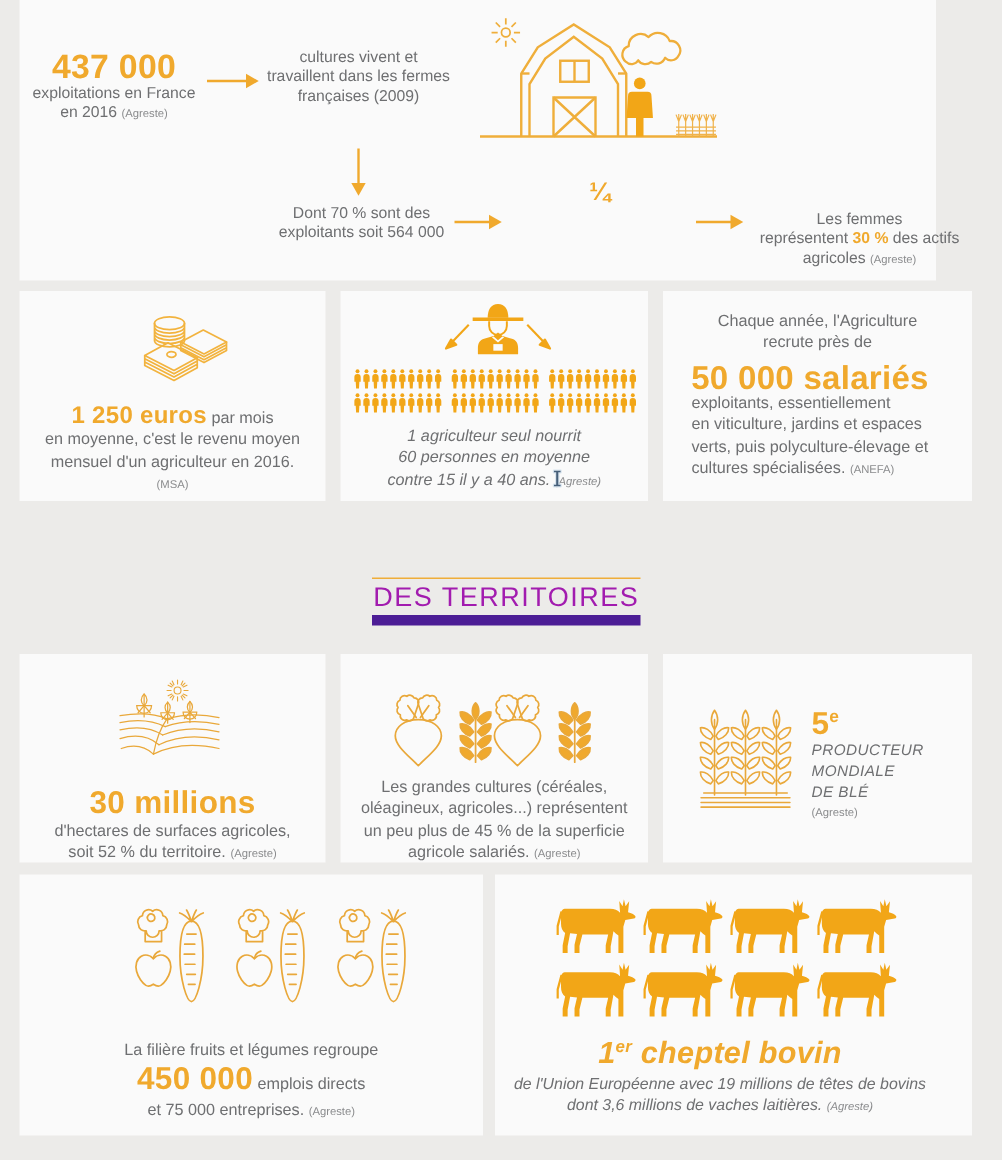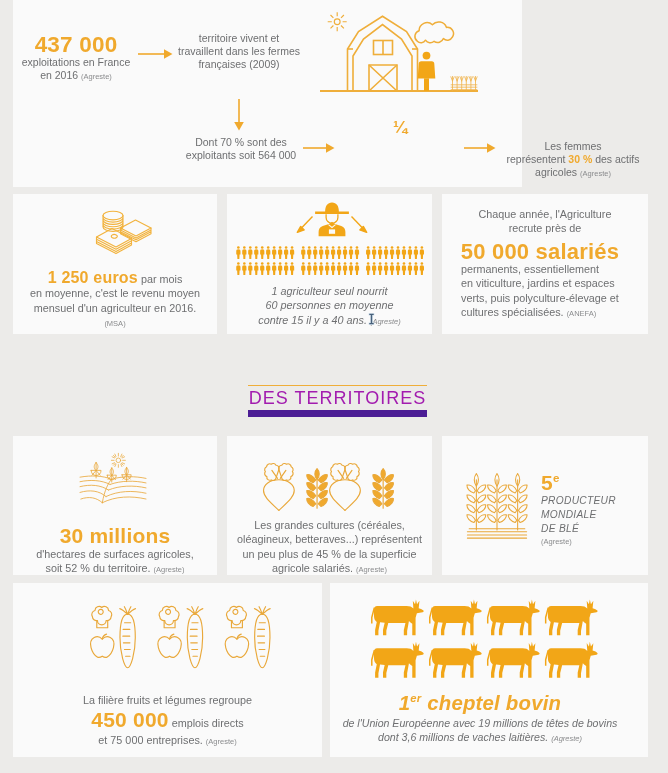--- a/index.html
+++ b/index.html
@@ -4,21 +4,21 @@
 <style>
   html,body{margin:0;padding:0;}
   body{width:668px;height:773px;background:#ECEBE9;
        font-family:"Liberation Sans",sans-serif;overflow:hidden;}
   .page{position:relative;width:668px;height:773px;}
   .card{position:absolute;background:#FAFAFA;box-sizing:border-box;}
   .or{color:#F0A92D;}
   .ctr{text-align:center;}
   svg{display:block;overflow:visible;}
 
-  #topcard{left:13px;top:0;width:509px;height:187px;padding-left:40px;}
+  #topcard{left:13px;top:0;width:611px;height:187px;padding-left:40px;}
   .blk{position:absolute;}
   .num{font-weight:bold;color:#F0A92D;letter-spacing:0.2px;}
   .n22{font-size:22.5px;line-height:22px;}
   .cap{font-size:10.5px;line-height:13.1px;color:#6E6F71;}
   .src{font-size:7.5px;color:#8A8B8D;}
   .arr{position:absolute;}
   .frac{font-size:17px;font-weight:bold;color:#F0A92D;line-height:19px;}
 
   #t-s1{left:-37px;top:34px;width:200px;text-align:center;}
   #arr1{left:125px;top:48px;}
@@ -98,21 +98,21 @@
       </div>
     </div>
 
     <svg class="arr" id="arr1" width="36" height="12" viewBox="0 0 36 12">
       <path d="M0 6 H30" stroke="#F0A92D" stroke-width="1.6" fill="none"></path>
       <path d="M26 1.2 L34.5 6 L26 10.8 Z" fill="#F0A92D"></path>
     </svg>
 
     <div class="blk" id="t-s2">
       <div class="cap">
-        <span>territoire vivent et</span><br>
+        <span>cultures vivent et</span><br>
         <span>travaillent dans les fermes</span><br>
         <span>françaises (2009)</span>
       </div>
     </div>
 
     <svg class="arr" id="arrdown" width="12" height="32" viewBox="0 0 12 32">
       <path d="M6 0 V26" stroke="#F0A92D" stroke-width="1.6" fill="none"></path>
       <path d="M1.2 23 L6 31.5 L10.8 23 Z" fill="#F0A92D"></path>
     </svg>
 
@@ -505,21 +505,21 @@
 
   <div id="sectitle">DES TERRITOIRES</div>
 
   <div class="card" id="r2c3">
     <div class="cap cap2 ctr" id="r2c3top">
       <span>Chaque année, l'Agriculture</span><br>
       <span>recrute près de</span>
     </div>
     <div class="num n25 ctr" id="r2c3num">50 000 salariés</div>
     <div class="cap cap2" id="r2c3bot">
-      <span>permanents, essentiellement</span><br>
+      <span>exploitants, essentiellement</span><br>
       <span>en viticulture, jardins et espaces</span><br>
       <span>verts, puis polyculture-élevage et</span><br>
       <span>cultures spécialisées. </span><span class="src">(ANEFA)</span>
     </div>
   </div>
 
   <div class="card" id="r3c1">
     <svg class="ico" id="fieldico" width="66" height="55" viewBox="0 0 80 66">
       <g fill="none" stroke="#E9A83A" stroke-width="1" stroke-linecap="round">
         <g stroke-width="0.9">
@@ -614,21 +614,21 @@
             <path d="M12.6 42.8 c-2.4 -4.2 -6.6 -6.4 -9.6 -5.6 c-0.4 3.3 2.5 7 6.8 8.5 z"></path>
             <path d="M15.4 42.8 c2.4 -4.2 6.6 -6.4 9.6 -5.6 c0.4 3.3 -2.5 7 -6.8 8.5 z"></path>
             <path d="M12.6 51.3 c-2.4 -4.2 -6.6 -6.4 -9.6 -5.6 c-0.4 3.3 2.5 7 6.8 8.5 z"></path>
             <path d="M15.4 51.3 c2.4 -4.2 6.6 -6.4 9.6 -5.6 c0.4 3.3 -2.5 7 -6.8 8.5 z"></path>
           </g>
         </g>
       </g>
     </svg>
     <div class="cap cap2 ctr" id="r3c2txt">
       <span>Les grandes cultures (céréales,</span><br>
-      <span>oléagineux, betteraves...) représentent</span><br>
+      <span>oléagineux, agricoles...) représentent</span><br>
       <span>un peu plus de 45 % de la superficie</span><br>
       <span>agricole salariés. </span><span class="src">(Agreste)</span>
     </div>
   </div>
 
   <div class="card" id="r3c3">
     <svg class="ico" id="wheatfieldico" width="72" height="70" viewBox="0 0 66 78">
       <g fill="none" stroke="#E9A83A" stroke-width="1.2" stroke-linejoin="round" stroke-linecap="round">
         <g>
           <path d="M10 68 V12"></path>

